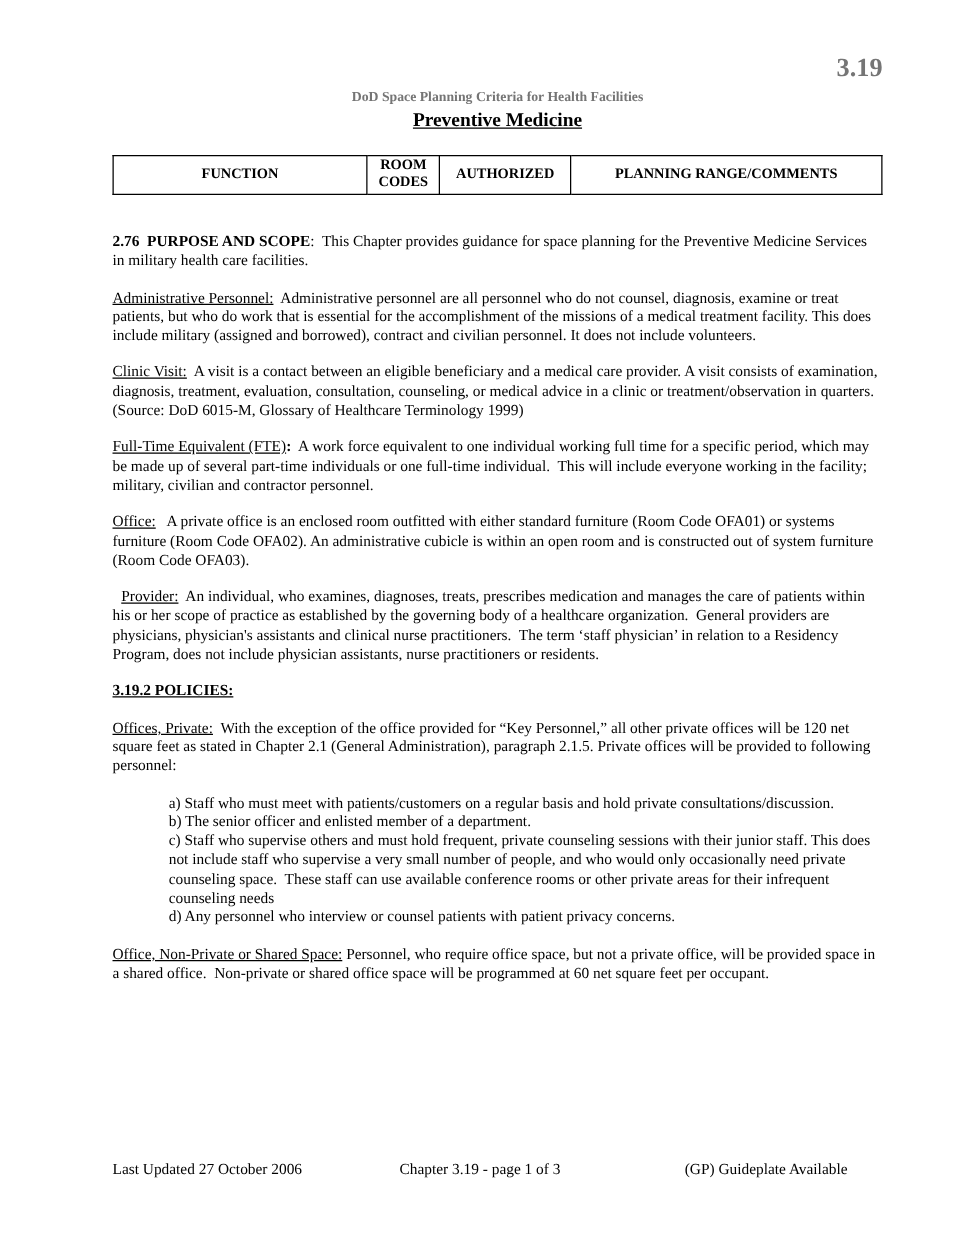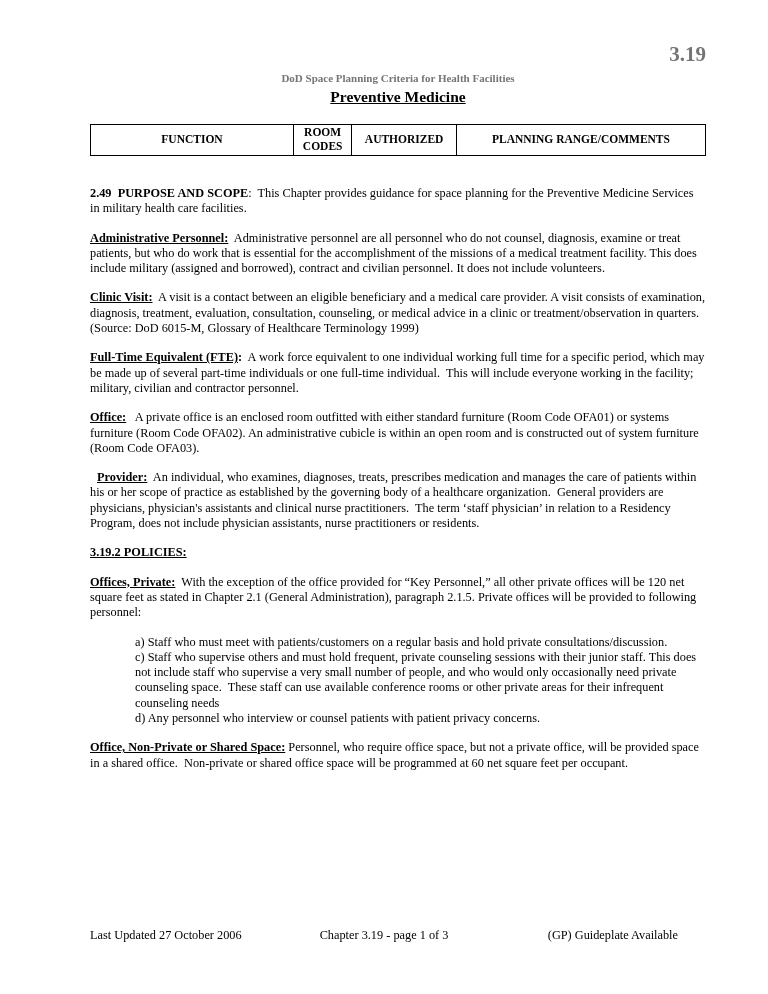--- a/index.html
+++ b/index.html
@@ -53,21 +53,21 @@
     line-height: 1.2;
     height: 28px;
     padding: 1px 2px;
   }
   .content {
     margin-top: 30px;
     font-size: 12.3px;
     line-height: 15.3px;
   }
   .para { margin: 0 0 14px 0; white-space: pre-wrap; }
-  .lbl { font-weight: bold; text-decoration: underline; }
+  .lbl { font-weight: normal; text-decoration: underline; }
   .lbl-suffix { font-weight: bold; }
   .plain-bold { font-weight: bold; }
   .sec-heading { font-weight: bold; text-decoration: underline; margin: 0 0 14px 0; }
   .provider-para { text-indent: 7px; }
   .list { margin: 0 0 14px 45px; font-family: Liberation Serif, serif; }
   .list-item { white-space: pre-wrap; }
   .footer {
     position: absolute;
     left: 90px;
     right: 90px;
@@ -101,40 +101,41 @@
         <th>FUNCTION</th>
         <th>ROOM CODES</th>
         <th>AUTHORIZED</th>
         <th>PLANNING RANGE/COMMENTS</th>
       </tr>
     </tbody>
   </table>
 
   <div class="content">
 
-    <p class="para"><span class="plain-bold">2.49  PURPOSE AND SCOPE</span><span>:  This Chapter provides guidance for space planning for the Preventive Medicine Services in military health care facilities.</span></p>
+    <p class="para"><span class="plain-bold">2.76  PURPOSE AND SCOPE</span><span>:  This Chapter provides guidance for space planning for the Preventive Medicine Services in military health care facilities.</span></p>
 
 
     <p class="para"><span class="lbl">Administrative Personnel:</span><span>  Administrative personnel are all personnel who do not counsel, diagnosis, examine or treat patients, but who do work that is essential for the accomplishment of the missions of a medical treatment facility. This does include military (assigned and borrowed), contract and civilian personnel. It does not include volunteers.</span></p>
 
     <p class="para"><span class="lbl">Clinic Visit:</span><span>  A visit is a contact between an eligible beneficiary and a medical care provider. A visit consists of examination, diagnosis, treatment, evaluation, consultation, counseling, or medical advice in a clinic or treatment/observation in quarters.  (Source: DoD 6015-M, Glossary of Healthcare Terminology 1999)</span></p>
 
     <p class="para"><span class="lbl">Full-Time Equivalent (FTE)</span><span class="lbl-suffix">:</span><span>  A work force equivalent to one individual working full time for a specific period, which may be made up of several part-time individuals or one full-time individual.  This will include everyone working in the facility; military, civilian and contractor personnel.</span></p>
 
     <p class="para"><span class="lbl">Office:</span><span>   A private office is an enclosed room outfitted with either standard furniture (Room Code OFA01) or systems furniture (Room Code OFA02). An administrative cubicle is within an open room and is constructed out of system furniture (Room Code OFA03).</span></p>
 
     <p class="para provider-para"><span class="lbl">Provider:</span><span>  An individual, who examines, diagnoses, treats, prescribes medication and manages the care of patients within his or her scope of practice as established by the governing body of a healthcare organization.  General providers are physicians, physician's assistants and clinical nurse practitioners.  The term ‘staff physician’ in relation to a Residency Program, does not include physician assistants, nurse practitioners or residents.</span></p>
 
     <p class="sec-heading">3.19.2  POLICIES:</p>
 
 
     <p class="para"><span class="lbl">Offices, Private:</span><span>  With the exception of the office provided for “Key Personnel,” all other private offices will be 120 net square feet as stated in Chapter 2.1 (General Administration), paragraph 2.1.5. Private offices will be provided to following personnel:</span></p>
 
     <div class="list">
       <div class="list-item">a) Staff who must meet with patients/customers on a regular basis and hold private consultations/discussion.</div>
+      <div class="list-item">b) The senior officer and enlisted member of a department.</div>
       <div class="list-item">c) Staff who supervise others and must hold frequent, private counseling sessions with their junior staff. This does not include staff who supervise a very small number of people, and who would only occasionally need private counseling space.  These staff can use available conference rooms or other private areas for their infrequent counseling needs</div>
       <div class="list-item">d) Any personnel who interview or counsel patients with patient privacy concerns.</div>
     </div>
 
     <p class="para"><span class="lbl">Office, Non-Private or Shared Space:</span><span> Personnel, who require office space, but not a private office, will be provided space in a shared office.  Non-private or shared office space will be programmed at 60 net square feet per occupant.</span></p>
 
   </div>
 
   <div class="footer">
     <span class="f-left">Last Updated 27 October 2006</span>

